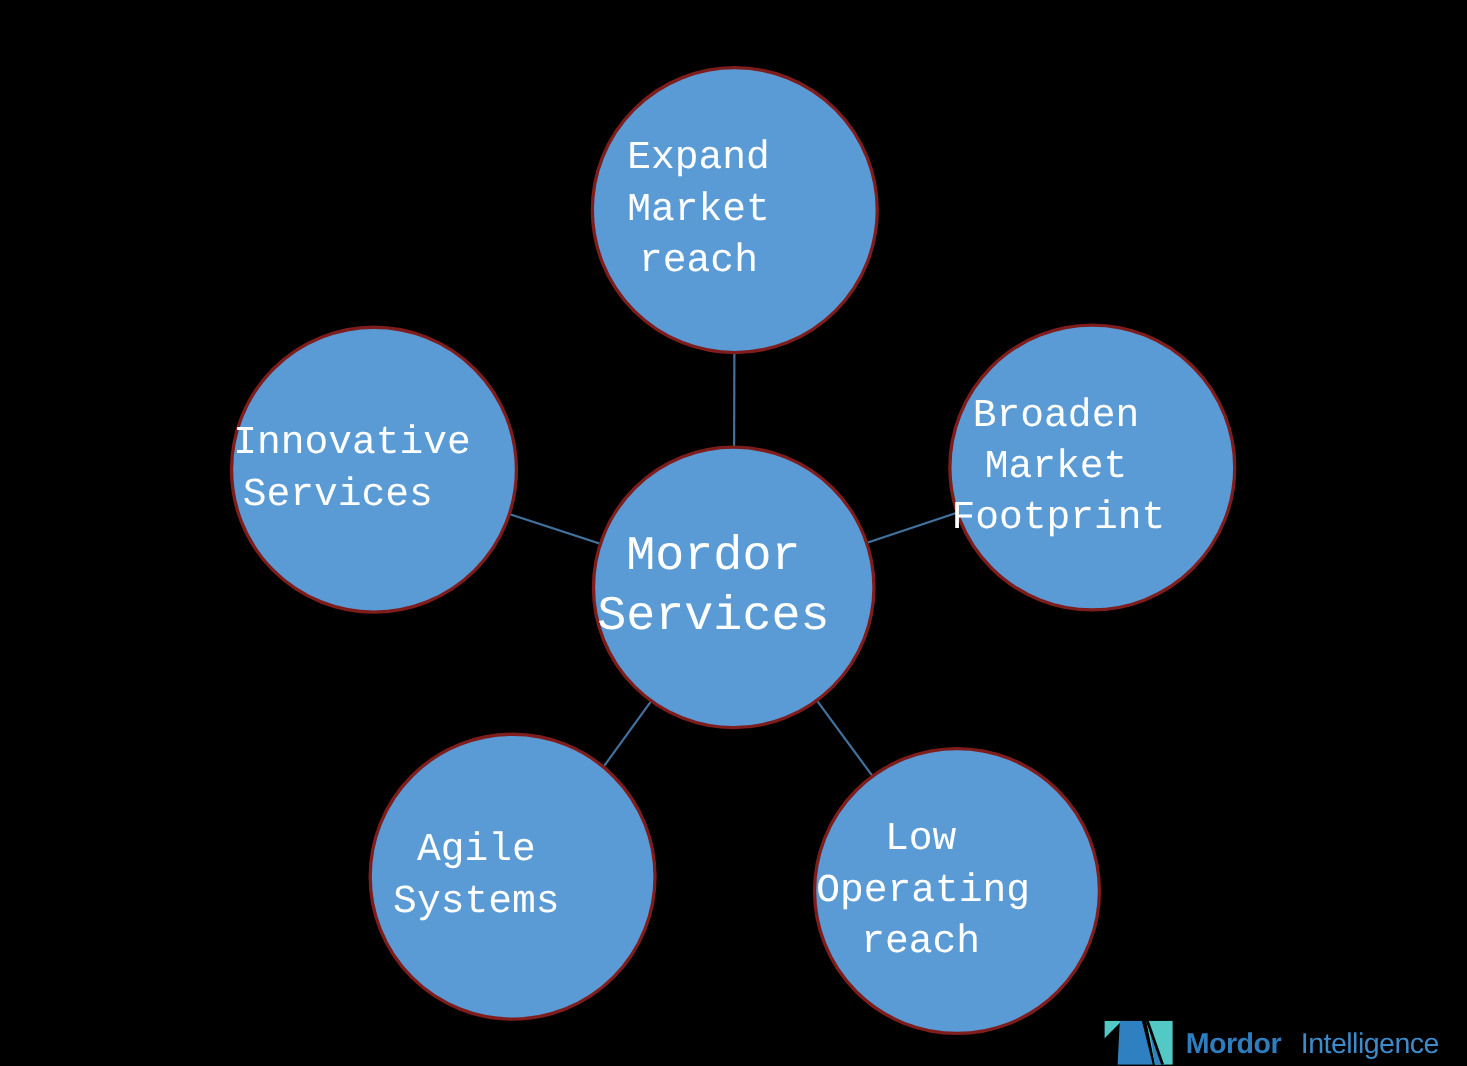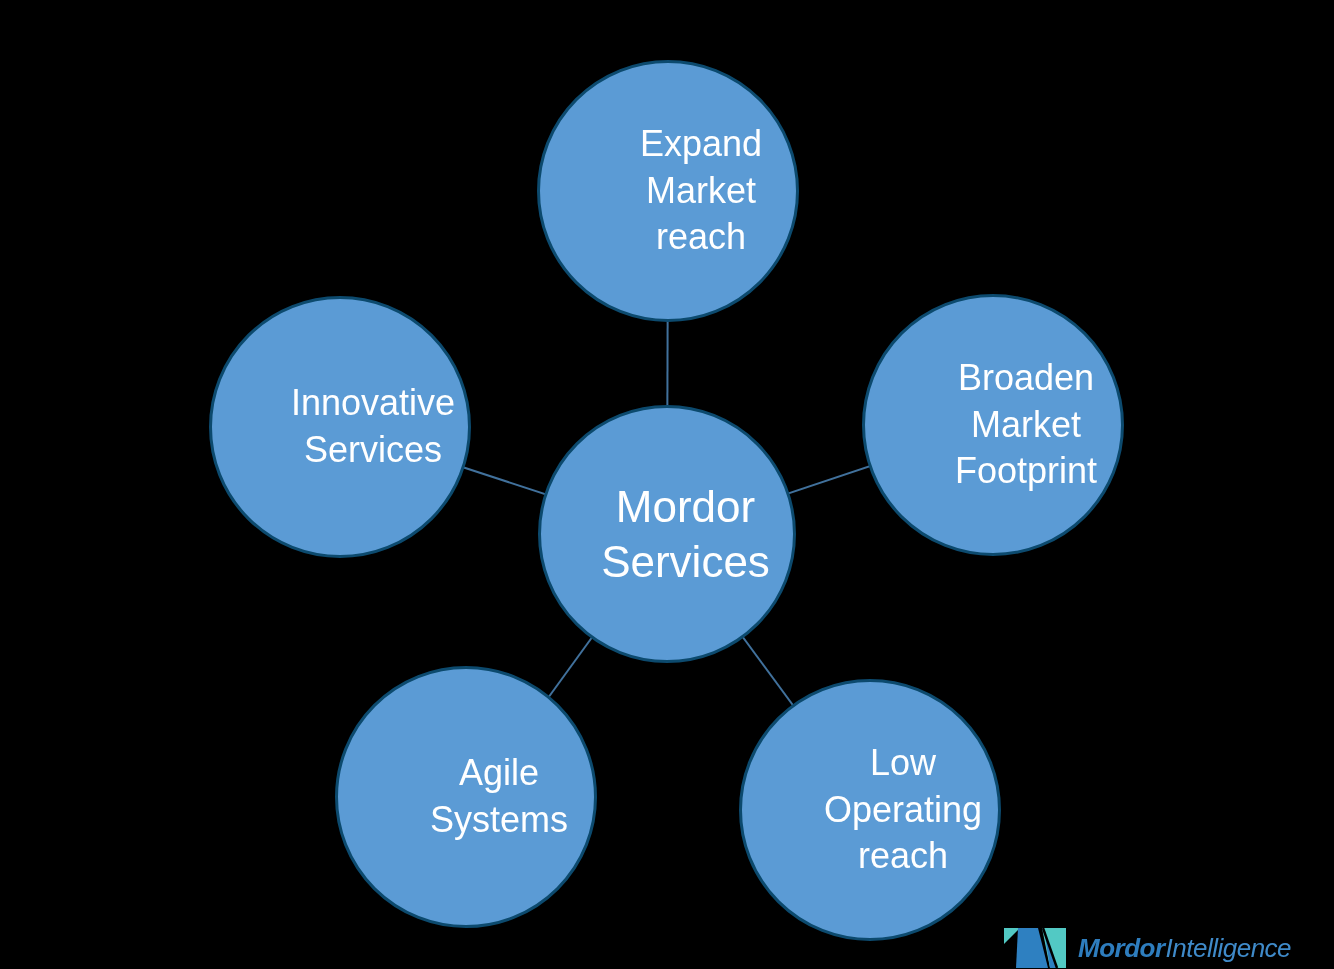--- a/index.html
+++ b/index.html
@@ -19,25 +19,26 @@
     position: absolute;
     left: 0;
     top: 0;
     width: 1334px;
     height: 969px;
   }
   .node {
     position: absolute;
     border-radius: 50%;
     background: #5B9BD5;
-    border: 3px solid #0c4a6e;
+    border: 3px solid #7f1d1d;
     box-sizing: border-box;
     display: flex;
     align-items: center;
-    justify-content: flex-end;
+    justify-content: flex-start;
+    font-family: Liberation Mono, monospace;
   }
   .node .label {
     width: 190px;
     text-align: center;
     color: #FFFFFF;
     font-size: 36px;
     line-height: 1.3;
     font-weight: 400;
   }
   .node.center-node {
@@ -63,23 +64,22 @@
     left: 1004px;
     top: 928px;
     display: flex;
     align-items: center;
     gap: 10px;
   }
   .logo-mark { width: 64px; height: 40px; display: block; }
   .logo-text {
     display: flex;
     align-items: center;
-    gap: 1px;
+    gap: 18px;
     white-space: nowrap;
-    font-style: italic;
   }
   .logo-text .bold {
     color: #2E7DBE;
     font-weight: 700;
     font-size: 26px;
     letter-spacing: -0.5px;
   }
   .logo-text .regular {
     color: #3F8AC9;
     font-weight: 400;

